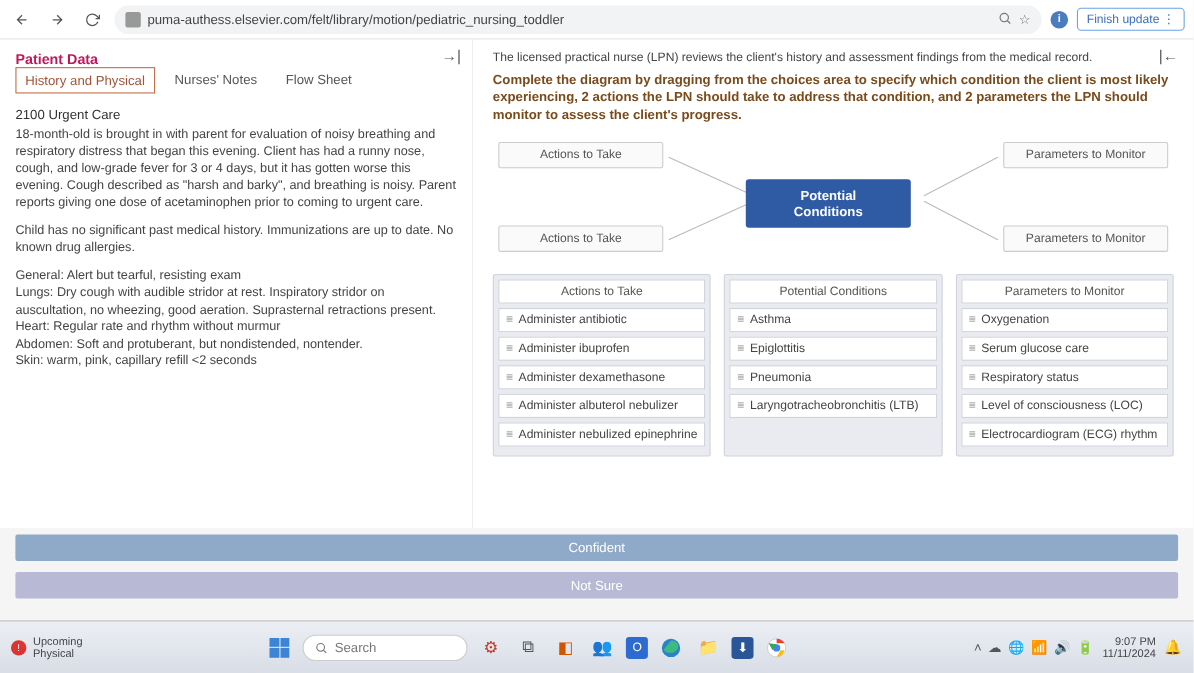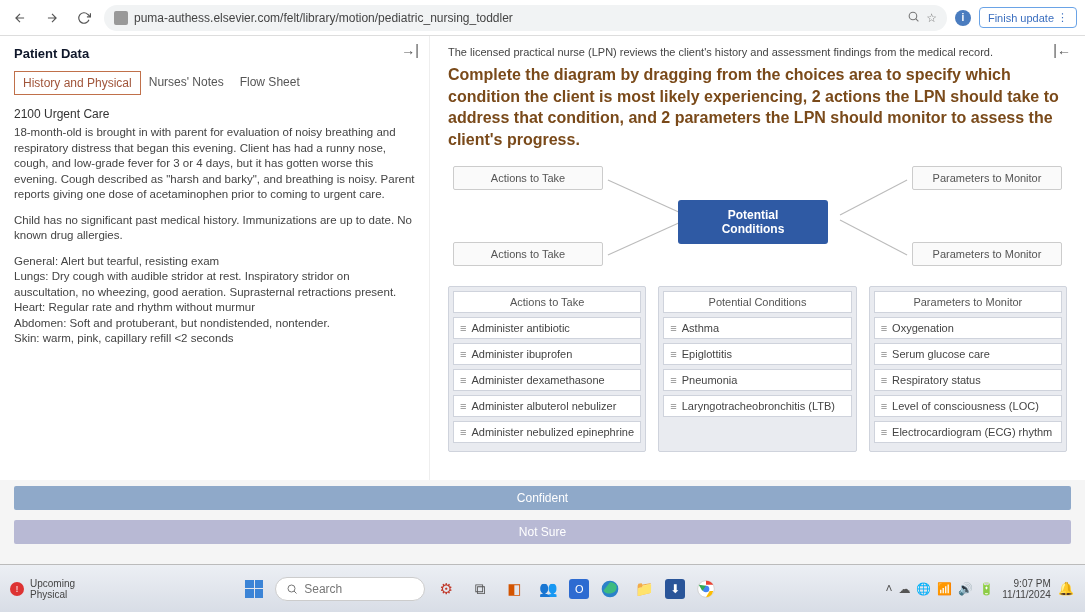--- a/index.html
+++ b/index.html
@@ -12,32 +12,32 @@
   .addr-box .site-icon { width: 14px; height: 14px; background: #999; border-radius: 2px; }
   .addr-text { flex: 1; color: #444; font-size: 12px; }
   .right-btns { display: flex; align-items: center; gap: 8px; }
   .finish-btn { border: 1px solid #6aa3e6; color: #3a6ebf; padding: 3px 8px; border-radius: 4px; font-size: 11px; display: flex; align-items: center; gap: 3px; }
   .info-circle { width: 16px; height: 16px; border-radius: 50%; background: #4a7cbf; color: #fff; display: flex; align-items: center; justify-content: center; font-size: 10px; font-weight: bold; }
 
   
   .content { display: flex; height: 444px; background: #fff; }
   .left-pane { width: 430px; padding: 10px 14px; position: relative; border-right: 1px solid #eee; }
   .collapse-right { position: absolute; top: 6px; right: 10px; color: #555; font-size: 14px; }
-  .pd-title { font-size: 13px; font-weight: bold; margin-bottom: 10px; color: #0f172a; }
-  .tabs { display: flex; margin-bottom: 12px; }
+  .pd-title { font-size: 13px; font-weight: bold; color: #be185d; }
+  .tabs { display: flex; gap: 10px; margin-bottom: 12px; }
   .tab { padding: 4px 8px; font-size: 12px; color: #555; cursor: pointer; }
   .tab.active { border: 1px solid #c0704a; color: #a0553a; }
   .note-heading { font-size: 12px; font-weight: normal; margin-bottom: 4px; }
   .note-body { font-size: 11.5px; color: #444; line-height: 1.35; }
   .note-body p { margin-bottom: 10px; }
 
   .right-pane { flex: 1; padding: 10px 18px; position: relative; }
   .collapse-left { position: absolute; top: 6px; right: 14px; color: #555; font-size: 14px; }
   .stem { font-size: 11px; color: #444; margin-bottom: 6px; }
-  .prompt { font-size: 16px; color: #7a4a1a; font-weight: bold; line-height: 1.35; margin-bottom: 10px; }
+  .prompt { font-size: 12px; color: #7a4a1a; font-weight: bold; line-height: 1.35; margin-bottom: 10px; }
 
   .diagram { position: relative; height: 120px; }
   .slot { position: absolute; border: 1px solid #ccc; background: #fafafa; padding: 5px 8px; font-size: 11px; color: #555; text-align: center; border-radius: 2px; }
   .slot.action { width: 150px; }
   .slot.param { width: 150px; }
   .center-box { position: absolute; background: #2f5aa4; color: #fff; font-weight: bold; font-size: 12px; padding: 8px 20px; border-radius: 3px; text-align: center; width: 150px; }
   svg.lines { position: absolute; top: 0; left: 0; width: 100%; height: 100%; pointer-events: none; }
 
   .choices-row { display: flex; gap: 12px; margin-top: 6px; }
   .choices-col { flex: 1; background: #e9ebf0; border: 1px solid #cfd3dc; border-radius: 2px; padding: 4px; }

